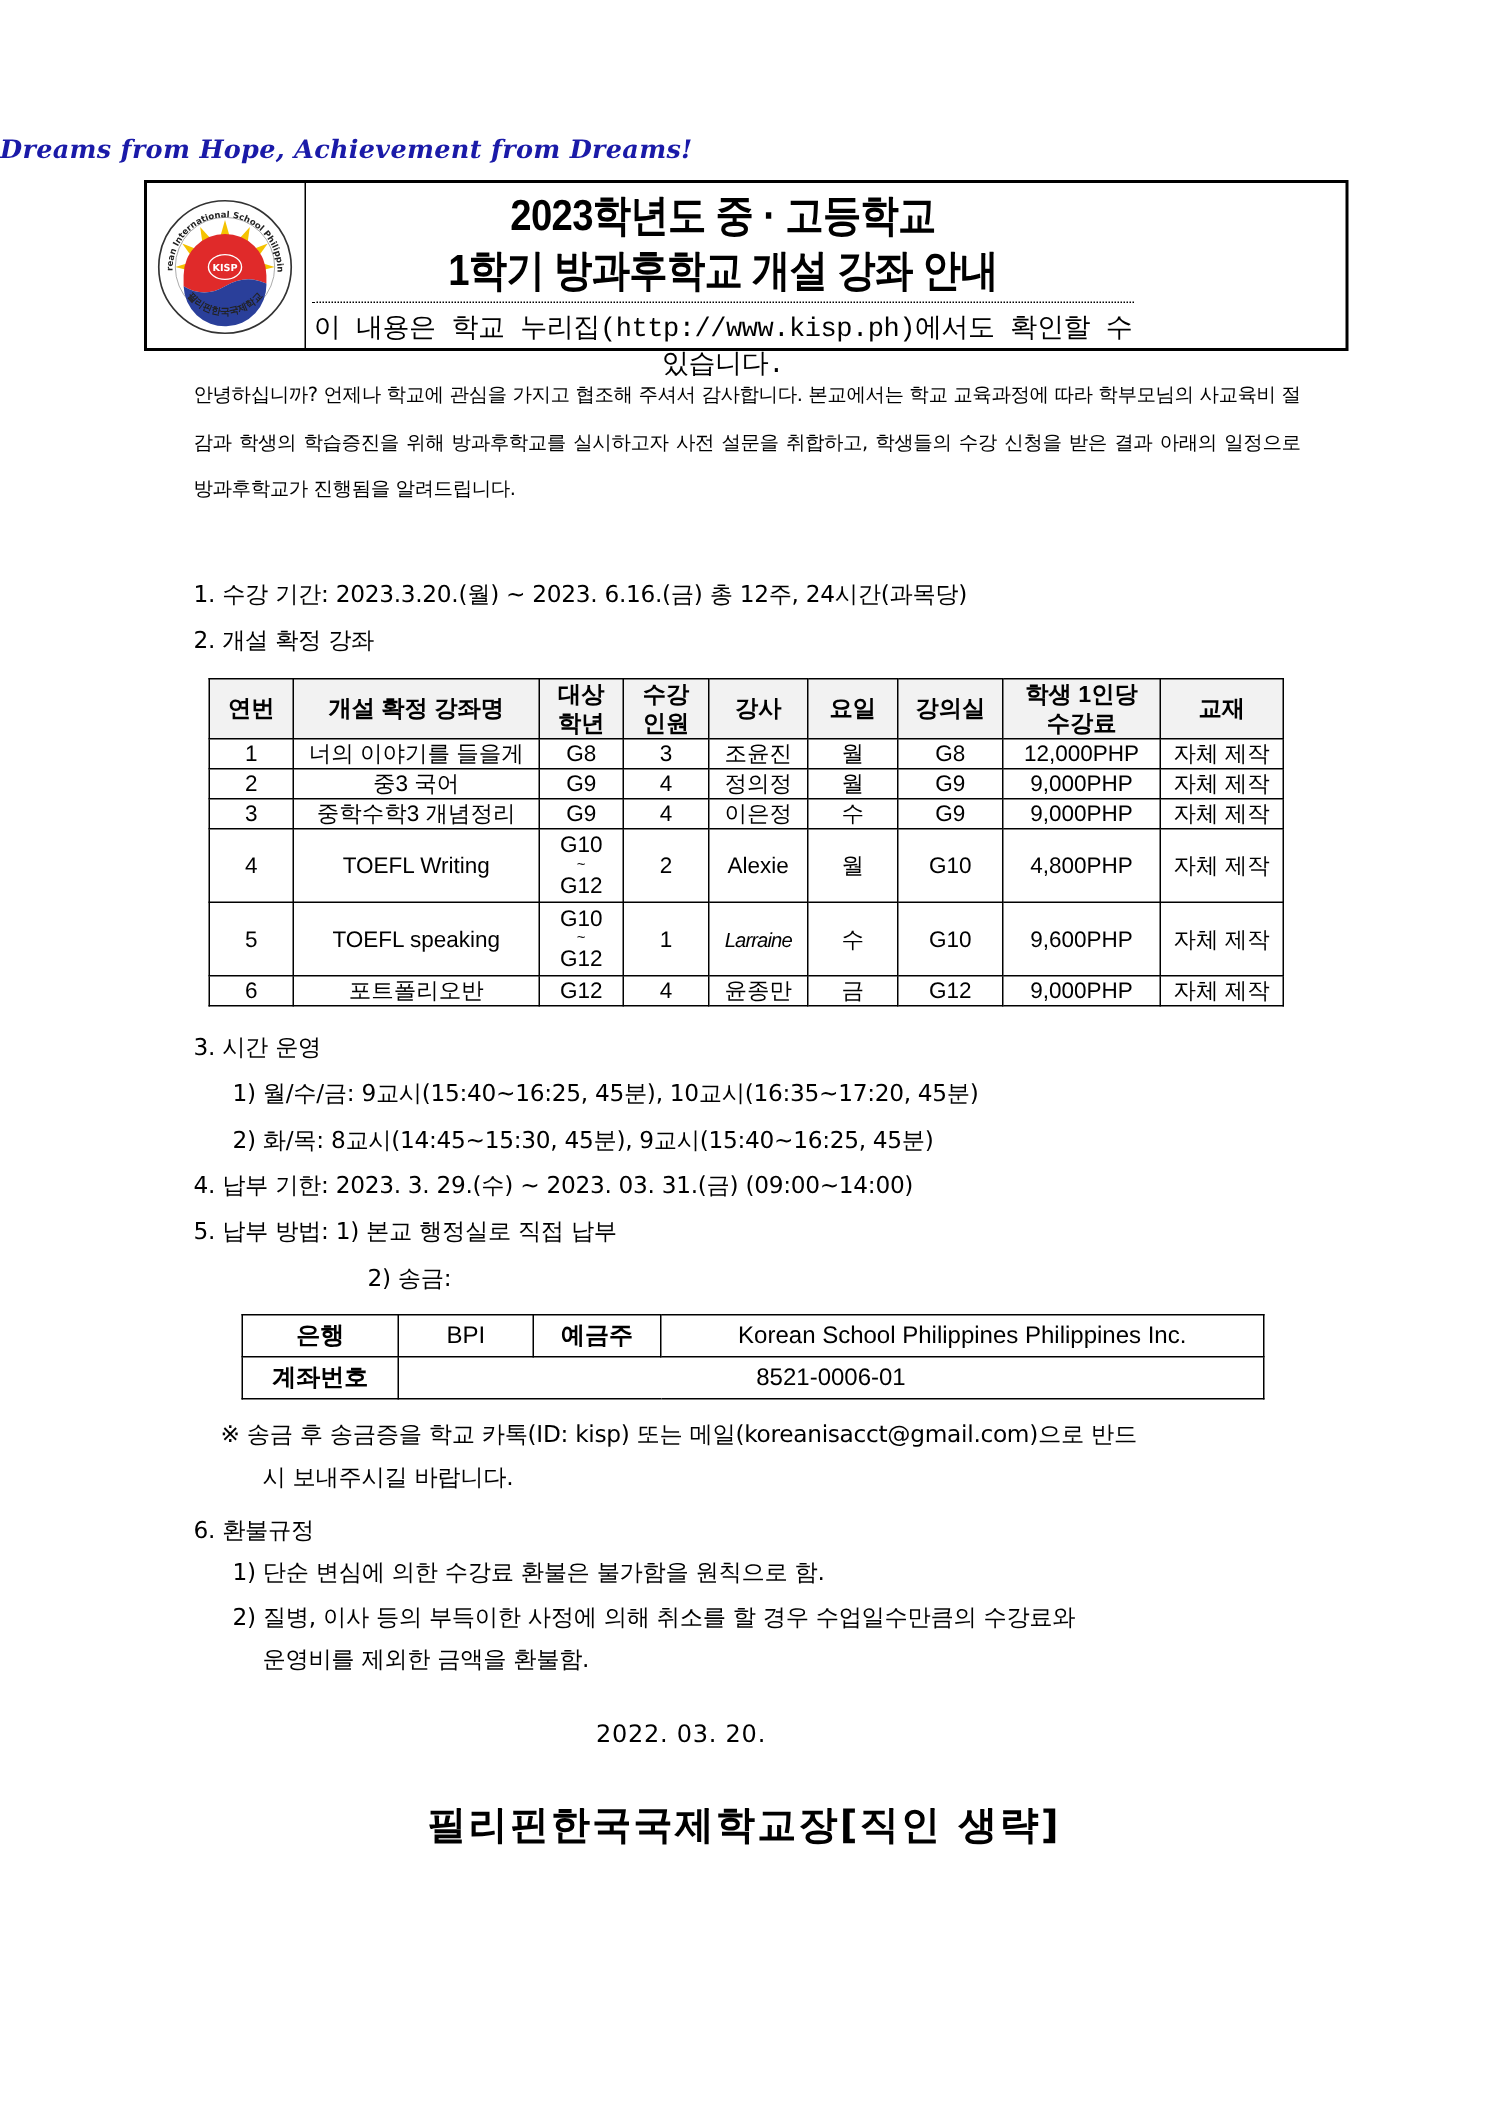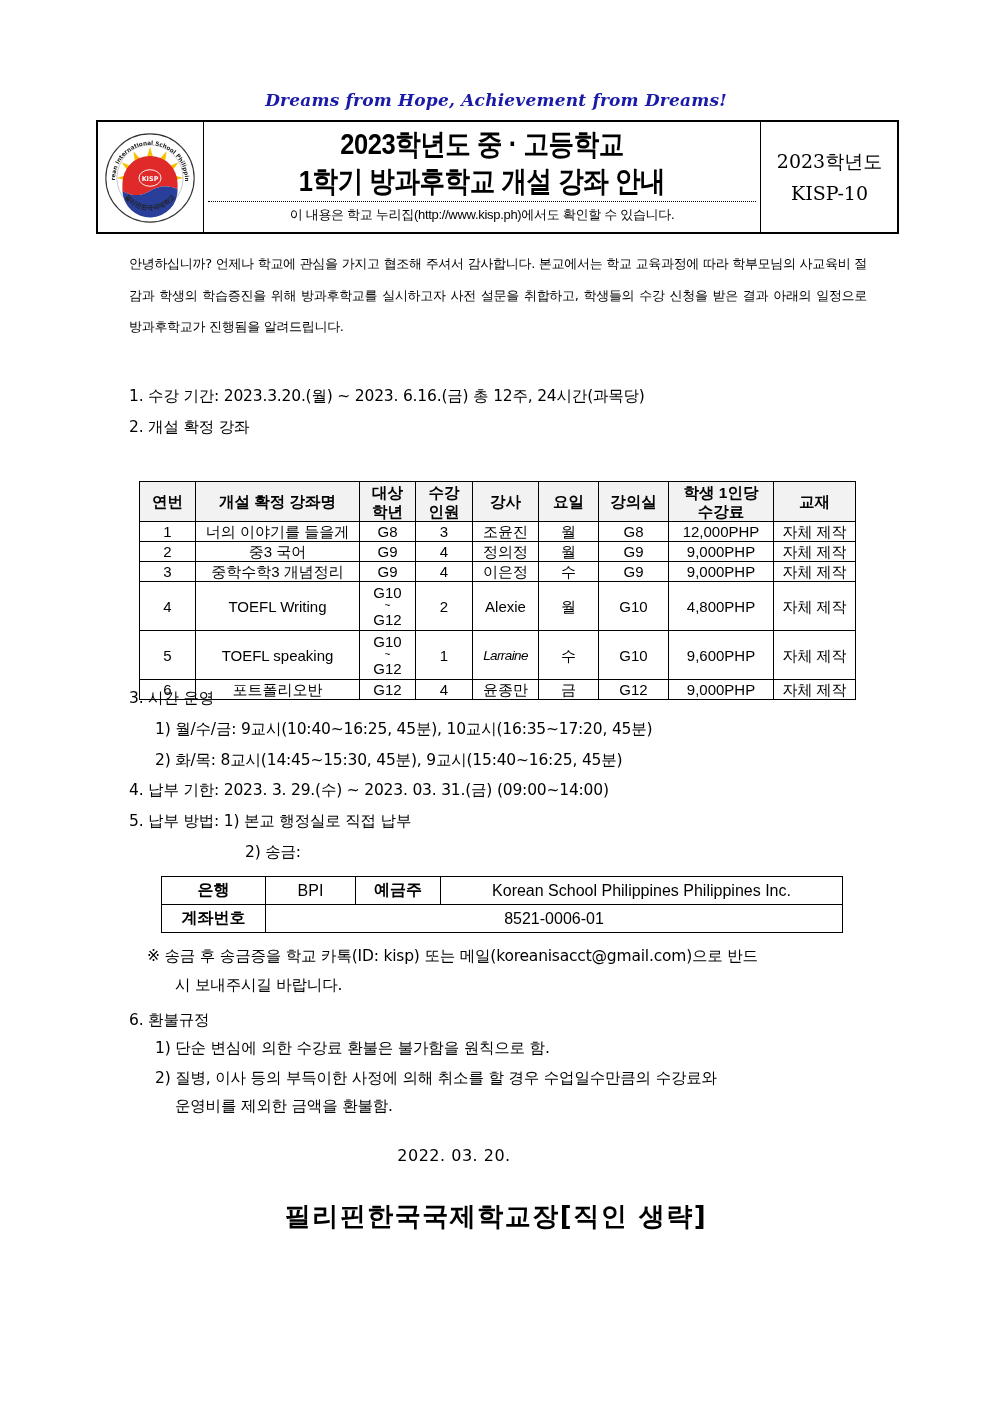--- a/index.html
+++ b/index.html
@@ -1,35 +1,35 @@
 <!DOCTYPE html>
 <html><head>
 <meta charset="utf-8">
 <style>
   html, body { margin: 0; padding: 0; background: #ffffff; }
   body { width: 992px; height: 1403px; position: relative; overflow: hidden; color: #000; font-family: "DejaVu Sans", sans-serif; }
 
-  .motto { position: absolute; left: 0; width: 992px; top: 90px; text-align: center; font-family: "DejaVu Serif", serif; font-style: italic; font-weight: bold; font-size: 17px; color: #1a1aa8; letter-spacing: 0.2px; }
+  .motto { position: absolute; left: 0; width: 992px; top: 90px; font-family: "DejaVu Serif", serif; font-style: italic; font-weight: bold; font-size: 17px; color: #1a1aa8; letter-spacing: 0.2px; }
 
   .hdr { position: absolute; left: 96px; top: 120px; width: 799px; height: 110px; border: 2px solid #000; box-sizing: content-box; }
   .hdr .logo-cell { position: absolute; left: 0; top: 0; width: 105px; height: 110px; border-right: 1.5px solid #000; }
   .hdr .title-cell { position: absolute; left: 106px; top: 0; width: 556px; height: 110px; }
   .hdr .code-cell { position: absolute; left: 662px; top: 0; width: 137px; height: 110px; border-left: 1.5px solid #000; display: flex; flex-direction: column; align-items: center; justify-content: center; font-family: "DejaVu Serif", serif; font-size: 19px; line-height: 32px; }
   .title-line { text-align: center; font-family: "Liberation Sans", sans-serif; font-weight: bold; font-size: 29px; line-height: 37px; letter-spacing: -0.5px; transform: scaleX(0.88); }
   .title-block { position: absolute; left: 0; top: 4px; width: 556px; }
   .dotline { position: absolute; left: 4px; right: 4px; top: 79px; border-top: 1px dotted #000; }
-  .subnote { position: absolute; left: 0; width: 556px; top: 84px; text-align: center; font-family: Liberation Sans, sans-serif; font-size: 13px; letter-spacing: -0.3px; }
+  .subnote { position: absolute; left: 0; width: 556px; top: 84px; text-align: center; font-family: Liberation Mono, monospace; font-size: 18px; letter-spacing: -0.3px; }
 
   .logo { position: absolute; left: 6px; top: 10px; width: 92px; height: 92px; }
 
   .para { position: absolute; left: 129px; width: 738px; top: 248px; font-size: 13px; line-height: 31.5px; letter-spacing: -0.3px; text-align: justify; text-align-last: left; }
 
   .line { position: absolute; font-size: 15.5px; white-space: nowrap; letter-spacing: -0.2px; }
 
-  table.courses { position: absolute; left: 139px; top: 452px; border-collapse: collapse; font-family: "Liberation Sans", sans-serif; font-size: 15px; margin-top: 29px; }
+  table.courses { position: absolute; left: 139px; top: 452px; border-collapse: collapse; font-family: "Liberation Sans", sans-serif; font-size: 15px; }
   table.courses td, table.courses th { border: 1px solid #000; padding: 0; text-align: center; vertical-align: middle; line-height: 19px; }
   table.courses th { background: #f2f2f2; font-weight: bold; font-size: 15.5px; }
   table.courses .h41 { height: 40px; }
   table.courses .h20 { height: 20px; }
   table.courses .h50 { height: 49px; }
   .gr-small { font-size: 10px; line-height: 8px; display: block; }
 
   table.bank { position: absolute; left: 161px; top: 876px; border-collapse: collapse; font-family: "Liberation Sans", sans-serif; font-size: 16px; }
   table.bank td { border: 1px solid #000; text-align: center; vertical-align: middle; height: 27px; padding: 0; }
   table.bank td.lbl { font-weight: bold; margin-top: 40px; }
@@ -69,24 +69,20 @@
     </svg>
   </div>
   <div class="title-cell">
     <div class="title-block">
       <div class="title-line">2023학년도 중 · 고등학교</div>
       <div class="title-line">1학기 방과후학교 개설 강좌 안내</div>
     </div>
     <div class="dotline"></div>
     <div class="subnote">이 내용은 학교 누리집(http://www.kisp.ph)에서도 확인할 수 있습니다.</div>
   </div>
-  <div class="code-cell">
-    <div>2023학년도</div>
-    <div>KISP-10</div>
-  </div>
 </div>
 
 <div class="para">안녕하십니까? 언제나 학교에 관심을 가지고 협조해 주셔서 감사합니다. 본교에서는 학교 교육과정에 따라 학부모님의 사교육비 절감과 학생의 학습증진을 위해 방과후학교를 실시하고자 사전 설문을 취합하고, 학생들의 수강 신청을 받은 결과 아래의 일정으로 방과후학교가 진행됨을 알려드립니다.</div>
 
 <div class="line" style="left:129px; top:386px;">1.  수강 기간: 2023.3.20.(월) ~ 2023. 6.16.(금) 총 12주, 24시간(과목당)</div>
 <div class="line" style="left:129px; top:417px;">2.  개설 확정 강좌</div>
 
 <table class="courses">
   <colgroup>
     <col style="width:56px">
@@ -174,21 +170,21 @@
     <td>윤종만</td>
     <td>금</td>
     <td>G12</td>
     <td>9,000PHP</td>
     <td>자체 제작</td>
   </tr>
 </tbody>
   </table>
 
 <div class="line" style="left:129px; top:688px;">3.  시간 운영</div>
-<div class="line" style="left:155px; top:719px;">1) 월/수/금: 9교시(10:40~16:25, 45분), 10교시(16:35~17:20, 45분)</div>
+<div class="line" style="left:155px; top:719px;">1) 월/수/금: 9교시(15:40~16:25, 45분), 10교시(16:35~17:20, 45분)</div>
 <div class="line" style="left:155px; top:750px;">2) 화/목: 8교시(14:45~15:30, 45분), 9교시(15:40~16:25, 45분)</div>
 <div class="line" style="left:129px; top:780px;">4.  납부 기한: 2023. 3. 29.(수) ~ 2023. 03. 31.(금) (09:00~14:00)</div>
 <div class="line" style="left:129px; top:811px;">5.  납부 방법: 1) 본교 행정실로 직접 납부</div>
 <div class="line" style="left:245px; top:842px;">2) 송금:</div>
 
 <table class="bank">
   <colgroup>
       <col style="width:104px">
       <col style="width:90px">
       <col style="width:85px">

